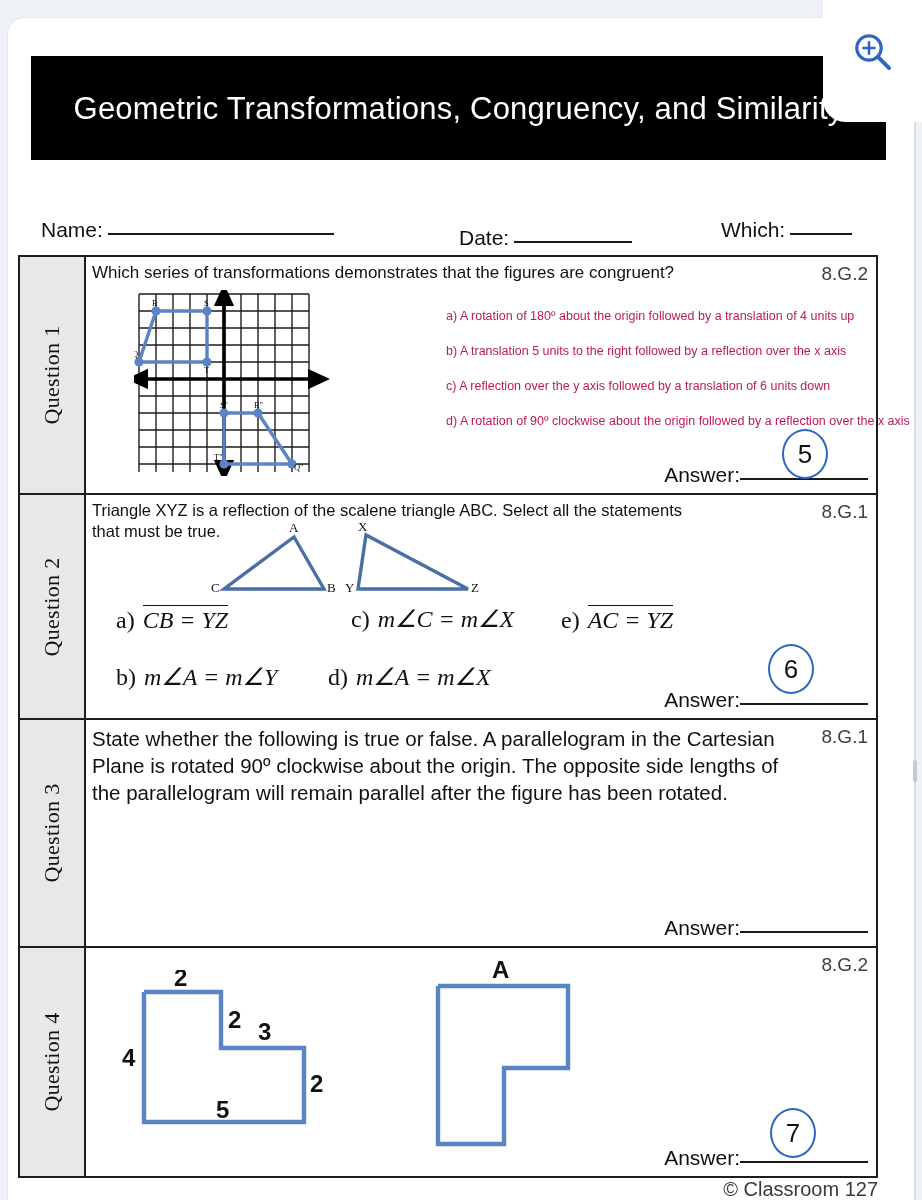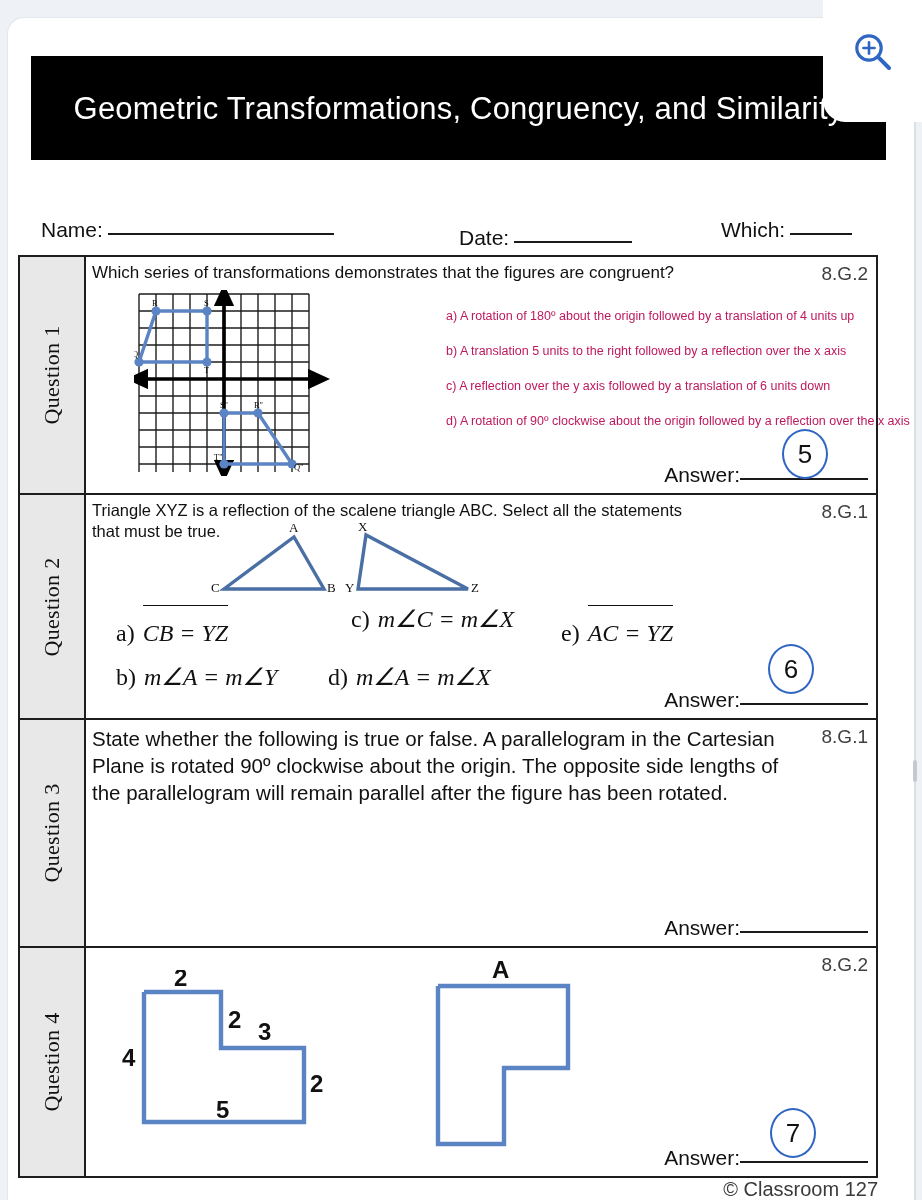--- a/index.html
+++ b/index.html
@@ -194,21 +194,21 @@
     position: absolute;
     left: 10px;
     top: 110px;
     width: 700px;
     font-family: "Liberation Serif", serif;
     font-size: 24px;
     color: #111;
   }
   .opt { display: inline-flex; align-items: baseline; white-space: nowrap; }
   .opt .tag { margin-right: 8px; }
-  .ovl { border-top: 1.6px solid #111; padding-top: 14px; display: inline-block; line-height: 1.1; }
+  .ovl { border-top: 1.6px solid #111; padding-top: 1px; display: inline-block; line-height: 1.1; }
   .ital { font-style: italic; }
   #q2-opts .row-a { position: absolute; left: 20px; top: 0; }
   #q2-opts .row-a .o1 { position: absolute; left: 0; }
   #q2-opts .row-a .o2 { position: absolute; left: 235px; }
   #q2-opts .row-a .o3 { position: absolute; left: 445px; }
   #q2-opts .row-b { position: absolute; left: 20px; top: 58px; }
   #q2-opts .row-b .o1 { position: absolute; left: 0; }
   #q2-opts .row-b .o2 { position: absolute; left: 212px; }
   #q2-bubble { right: 62px; bottom: 24px; }
 

